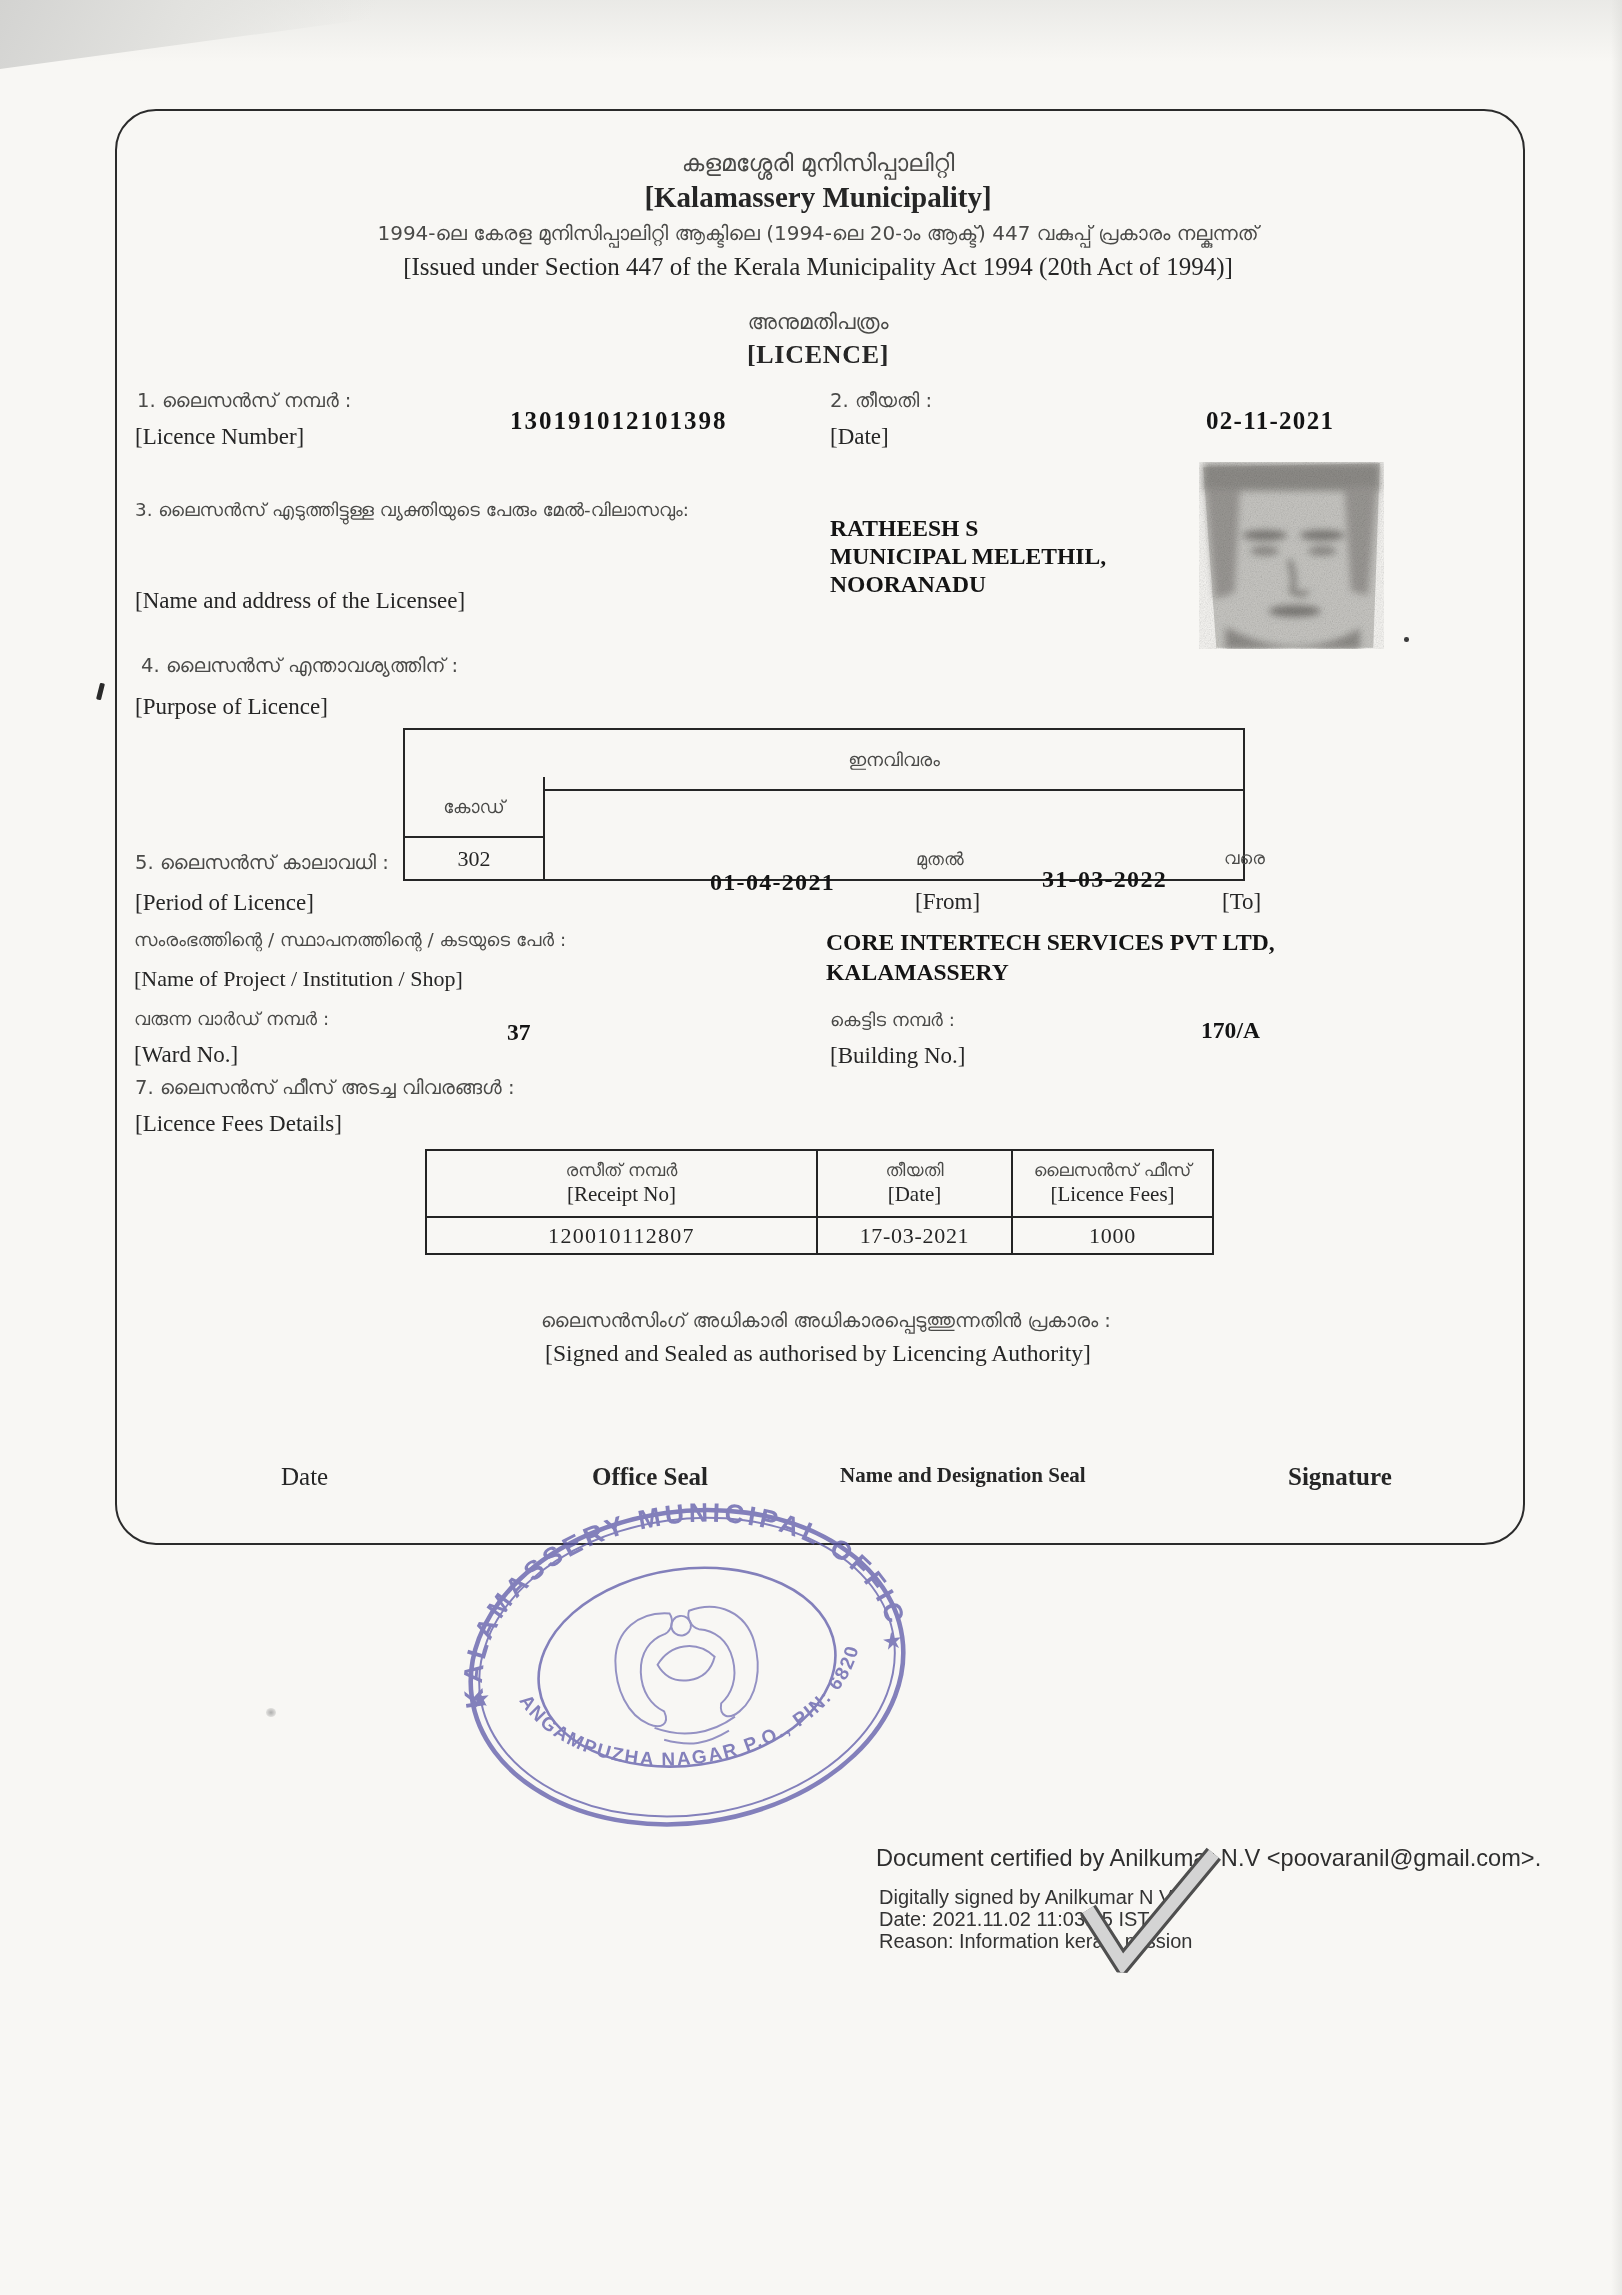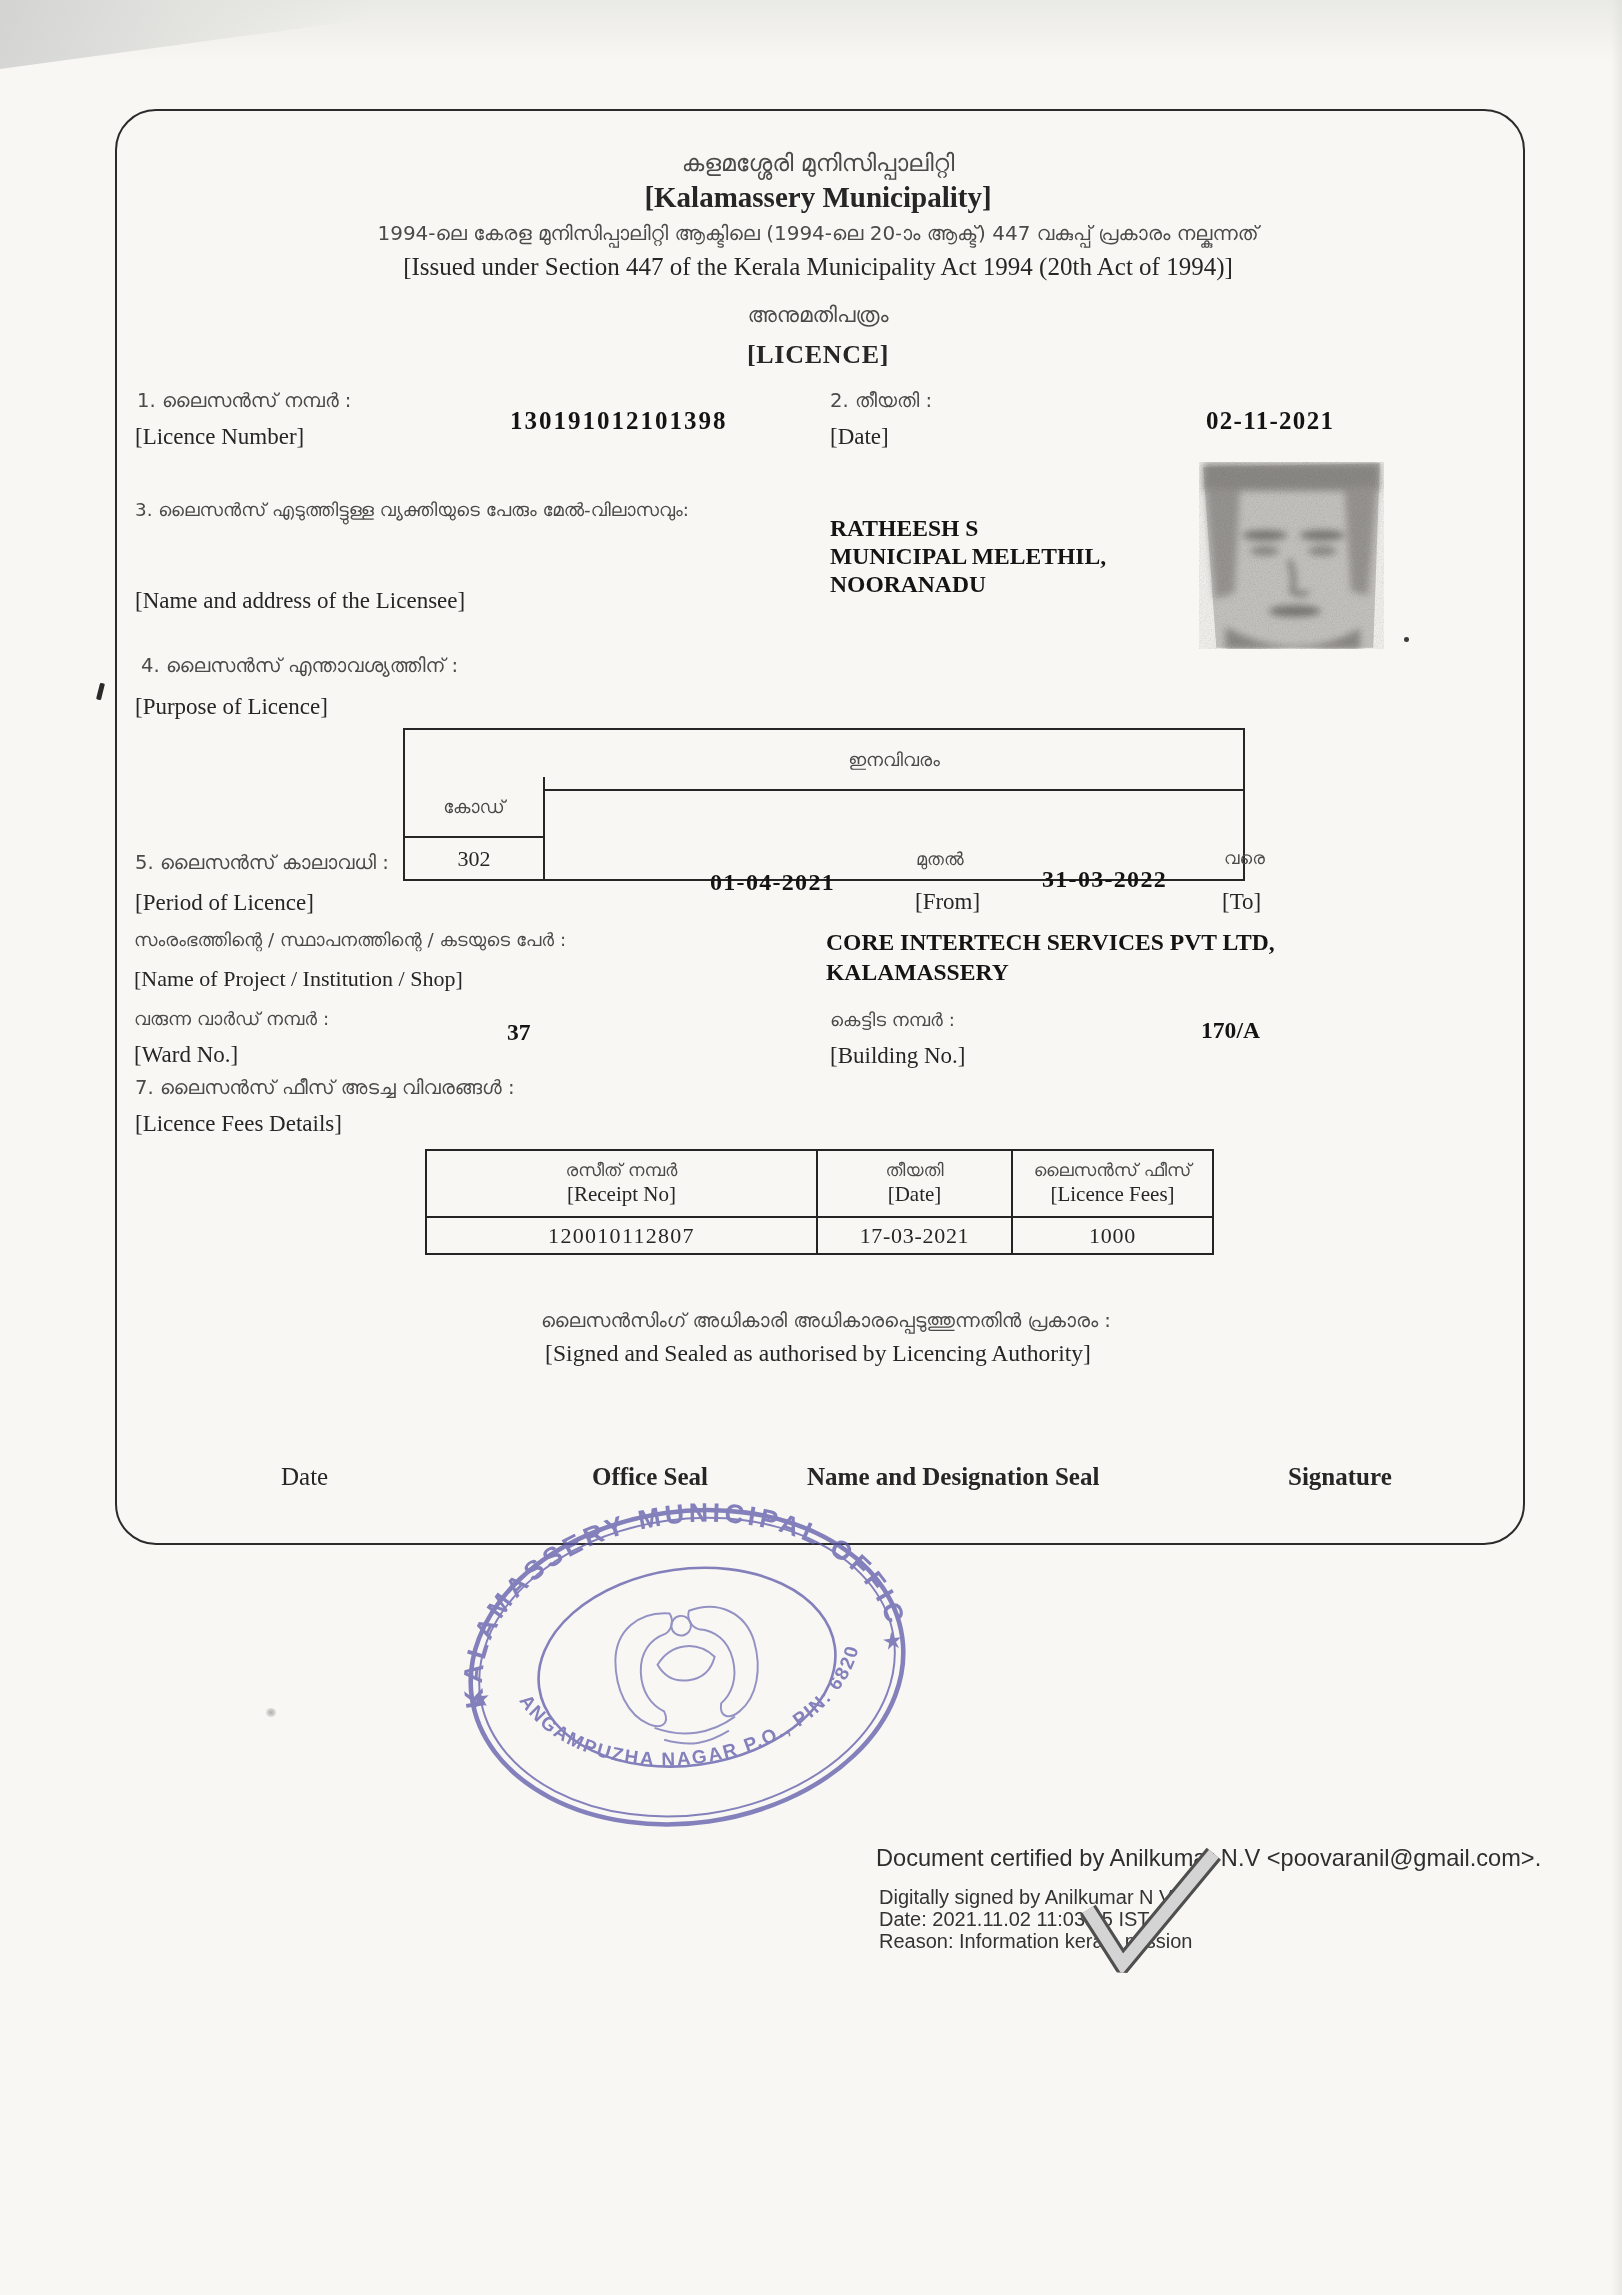--- a/index.html
+++ b/index.html
@@ -58,21 +58,21 @@
   <div class="abs top-shade"></div>
   <div class="abs corner-wedge"></div>
   <div class="abs right-edge"></div>
 
   <div class="abs form-border"></div>
 
   <div class="abs center-line ml" style="top:149px;font-size:23.6px;">കളമശ്ശേരി മുനിസിപ്പാലിറ്റി</div>
   <div class="abs center-line en" style="top:181px;font-size:29px;font-weight:bold;">[Kalamassery Municipality]</div>
   <div class="abs center-line ml" style="top:221px;font-size:20px;">1994-ലെ കേരള മുനിസിപ്പാലിറ്റി ആക്ടിലെ (1994-ലെ 20-ാം ആക്ട്) 447 വകുപ്പ് പ്രകാരം നല്കുന്നത്</div>
   <div class="abs center-line en" style="top:253px;font-size:25px;">[Issued under Section 447 of the Kerala Municipality Act 1994 (20th Act of 1994)]</div>
-  <div class="abs center-line ml" style="top:302px;font-size:21.6px;">അനുമതിപത്രം</div>
+  <div class="abs center-line ml" style="top:309px;font-size:21.6px;">അനുമതിപത്രം</div>
   <div class="abs center-line en" style="top:340px;font-size:26px;font-weight:bold;letter-spacing:0.7px;">[LICENCE]</div>
 
   <div class="abs ml" style="left:137px;top:389px;font-size:19.6px;">1. ലൈസൻസ് നമ്പർ :</div>
   <div class="abs en" style="left:135px;top:424px;font-size:23px;">[Licence Number]</div>
   <div class="abs val" style="left:510px;top:407px;font-size:25px;letter-spacing:2px;">130191012101398</div>
 
   <div class="abs ml" style="left:830px;top:389px;font-size:19.6px;">2. തീയതി :</div>
   <div class="abs en" style="left:830px;top:424px;font-size:23px;">[Date]</div>
   <div class="abs val" style="left:1206px;top:407px;font-size:25px;letter-spacing:1.3px;">02-11-2021</div>
 
@@ -161,21 +161,21 @@
     <div class="dcell b1 en" style="font-size:22px;letter-spacing:1.3px;">120010112807</div>
     <div class="dcell b1 en" style="font-size:22px;letter-spacing:0.7px;">17-03-2021</div>
     <div class="dcell en" style="font-size:22px;letter-spacing:0.7px;">1000</div>
   </div>
 
   <div class="abs center-line ml" style="top:1309px;font-size:19.6px;padding-left:8px;">ലൈസൻസിംഗ് അധികാരി അധികാരപ്പെടുത്തുന്നതിൻ പ്രകാരം :</div>
   <div class="abs center-line en" style="top:1340px;font-size:23.6px;">[Signed and Sealed as authorised by Licencing Authority]</div>
 
   <div class="abs en" style="left:281px;top:1463px;font-size:25px;font-weight:normal;">Date</div>
   <div class="abs en" style="left:592px;top:1463px;font-size:25px;font-weight:bold;">Office Seal</div>
-  <div class="abs en" style="left:807px;top:1463px;font-size:25px;font-weight:bold;">Name and Designation Seal</div>
+  <div class="abs en" style="left:840px;top:1463px;font-size:21px;font-weight:bold;">Name and Designation Seal</div>
   <div class="abs en" style="left:1288px;top:1463px;font-size:25px;font-weight:bold;">Signature</div>
 
   <svg class="abs stamp" viewBox="0 0 724 524">
     <g transform="rotate(-8 362 260)" opacity="0.75">
       <g fill="none" stroke="#5c59a8">
         <ellipse cx="362" cy="260" rx="332" ry="238" stroke-width="7"></ellipse>
         <ellipse cx="362" cy="260" rx="319" ry="226" stroke-width="3"></ellipse>
         <ellipse cx="362" cy="260" rx="228" ry="150" stroke-width="4"></ellipse>
 
         <g stroke-width="3" opacity="0.85">

